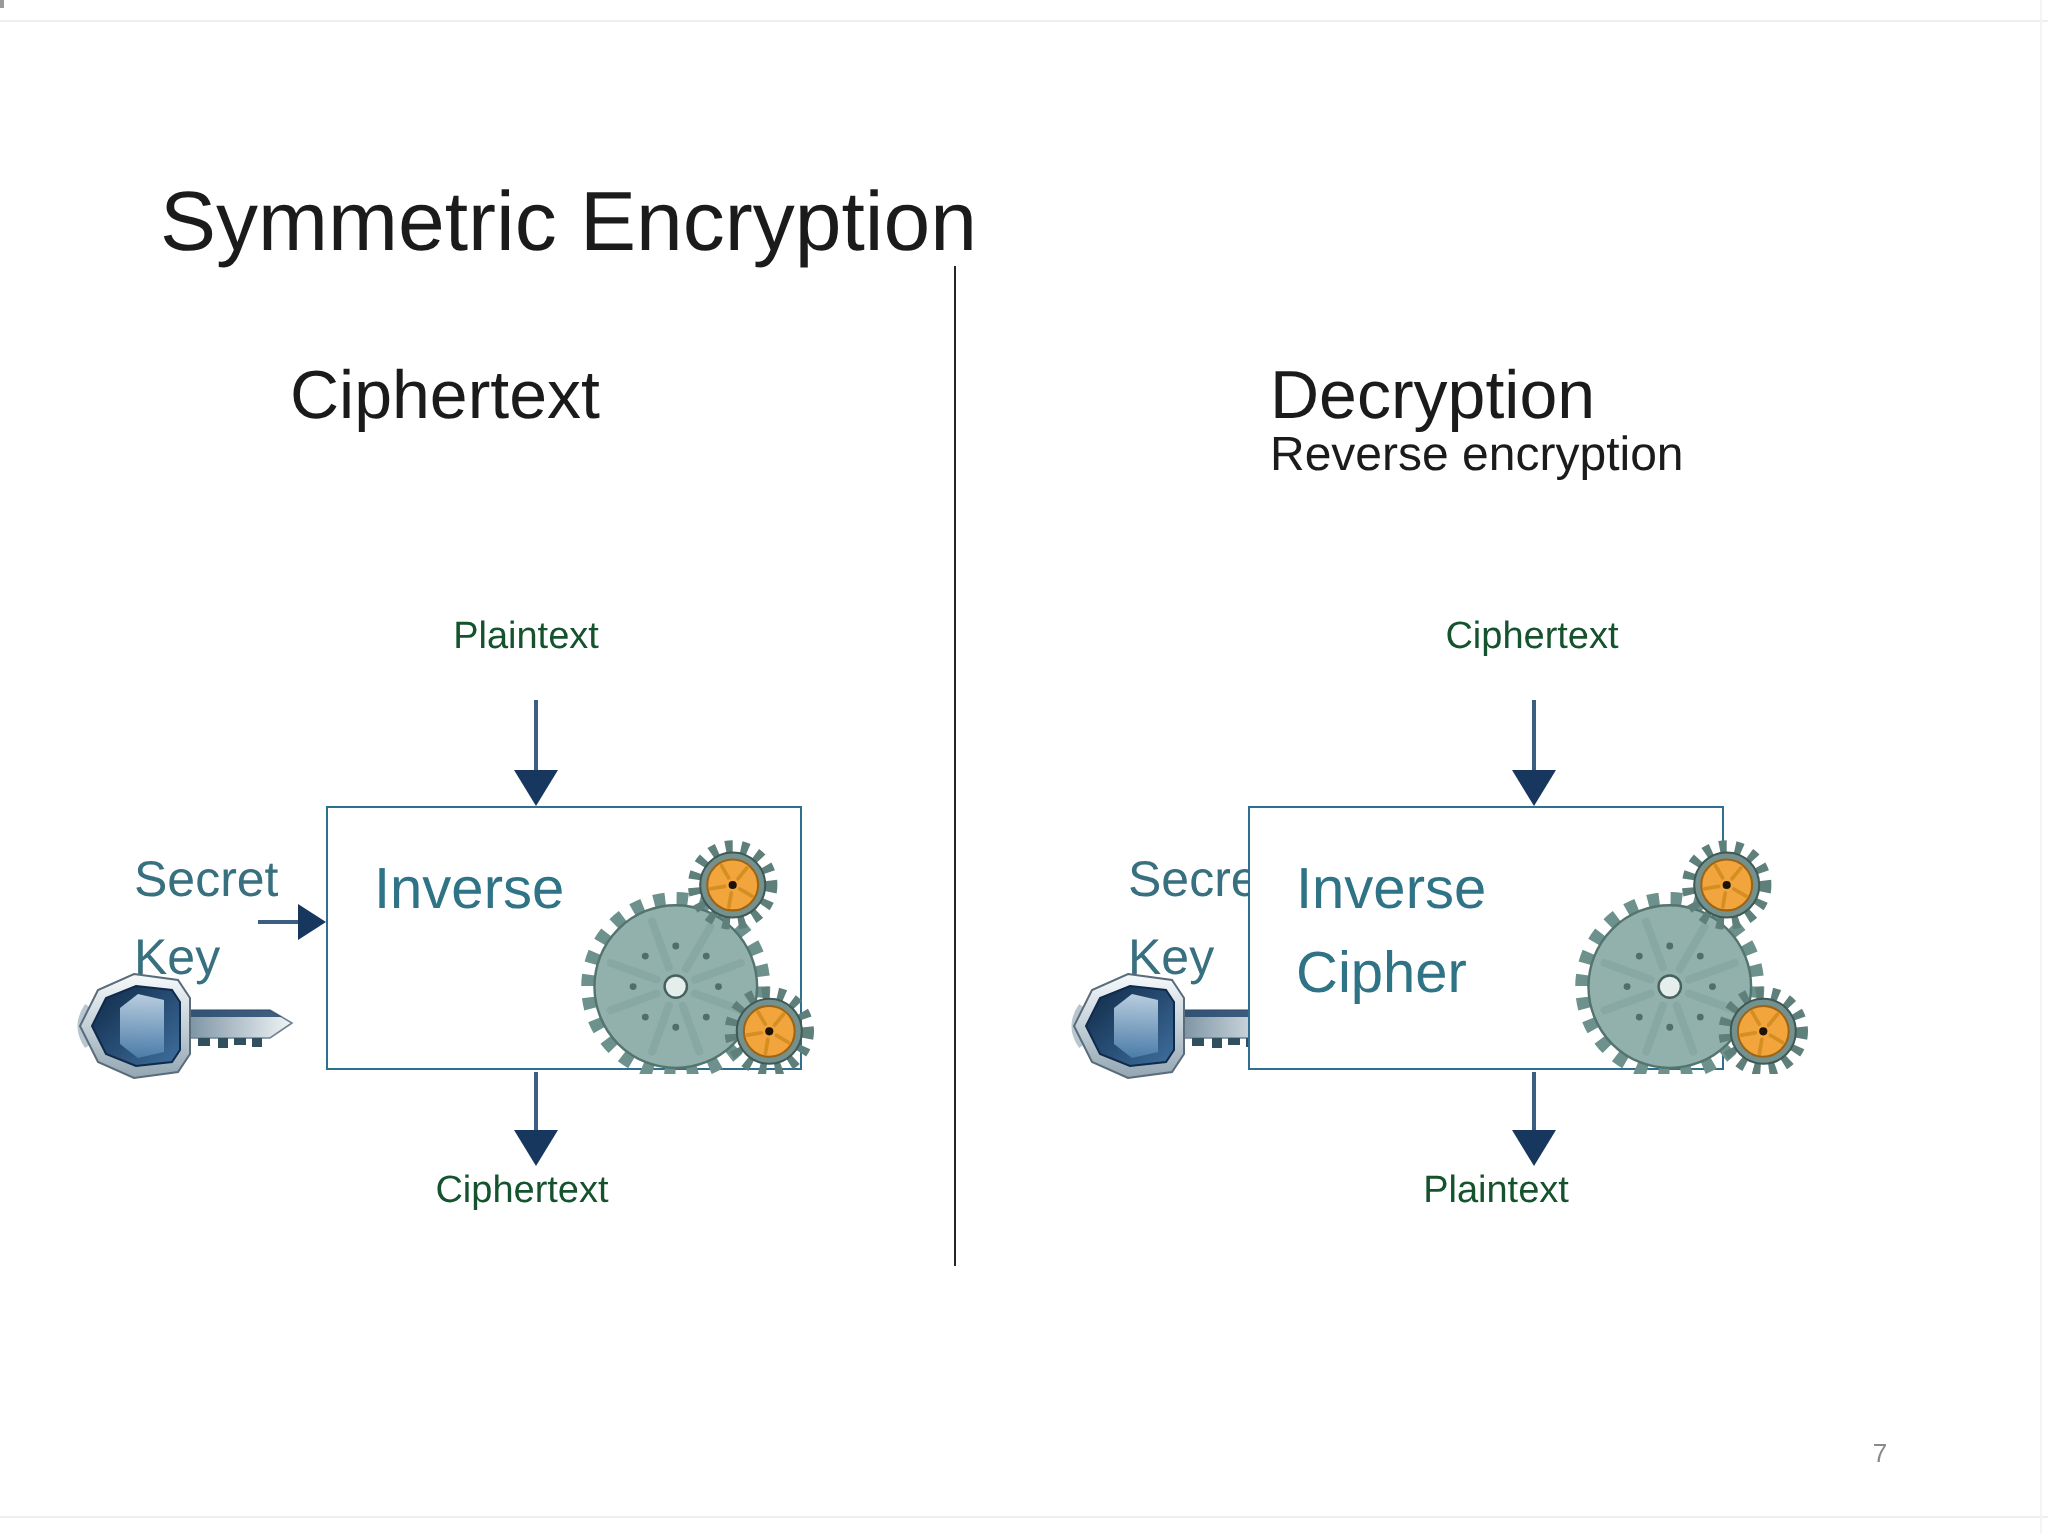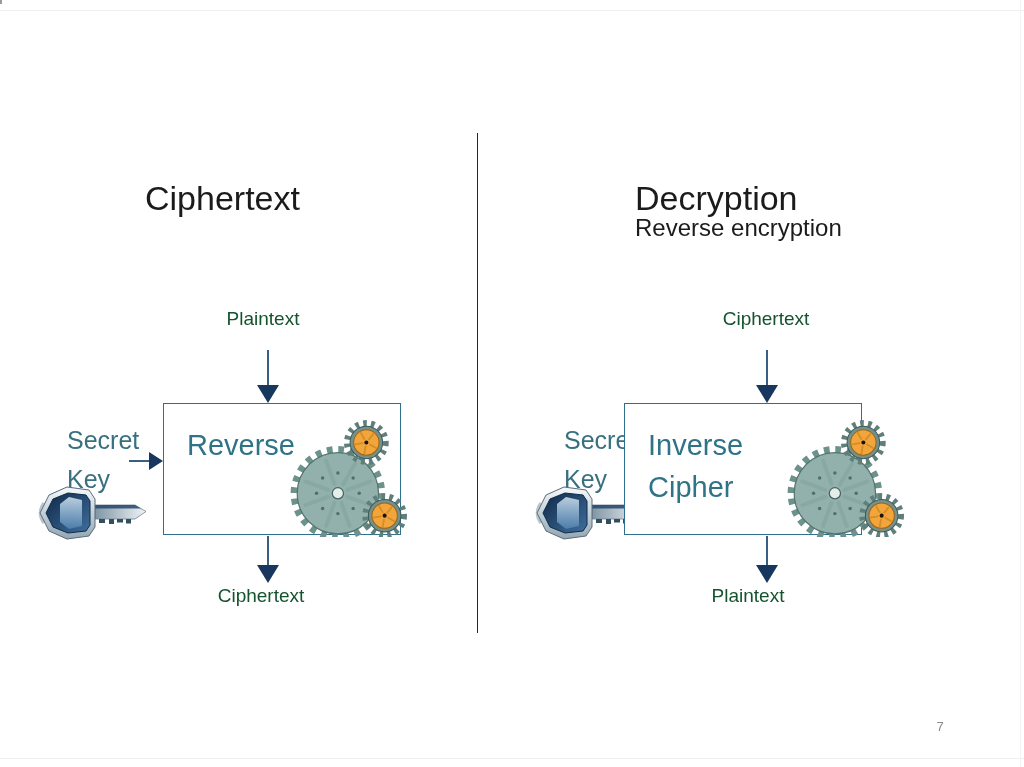--- a/index.html
+++ b/index.html
@@ -152,20 +152,21 @@
     </g>
   </defs>
 </svg>
 
 <div class="slide">
   <div class="frame-line frame-top"></div>
   <div class="frame-line frame-bottom"></div>
   <div class="frame-line frame-right"></div>
   <div class="corner-mark"></div>
 
+  <h1 class="slide-title">Symmetric Encryption</h1>
   <div class="divider"></div>
 
   <section>
     <div class="panel-heading heading-left">Ciphertext</div>
 
     <div class="io-label io-left-top">Plaintext</div>
 
     <div class="v-arrow va-left-top">
       <div class="shaft"></div>
       <div class="head"></div>
@@ -176,21 +177,21 @@
     <div class="h-arrow ha-left">
       <div class="shaft"></div>
       <div class="head"></div>
     </div>
 
     <svg class="key key-left" width="112" height="56" viewBox="0 0 112 56">
         <use href="#g-key"></use>
       </svg>
 
     <div class="cipher-box box-left">
-      <div class="box-label">Reverse</div>
+      <div class="box-label">Inverse</div>
     </div>
     <svg class="gears gears-left" width="124" height="124" viewBox="-2 -2 122 122">
         <use href="#g-gears"></use>
       </svg>
 
     <div class="v-arrow va-left-bottom">
       <div class="shaft"></div>
       <div class="head"></div>
     </div>
 

